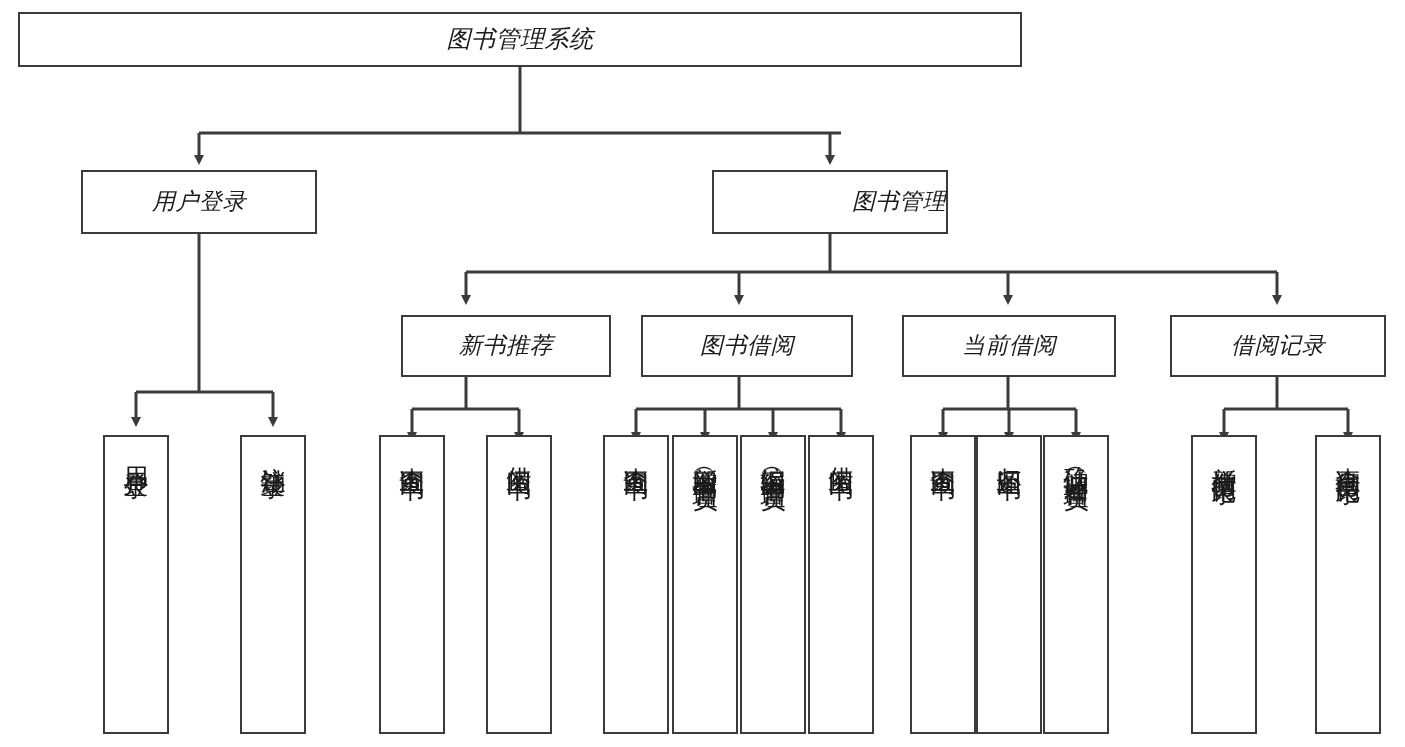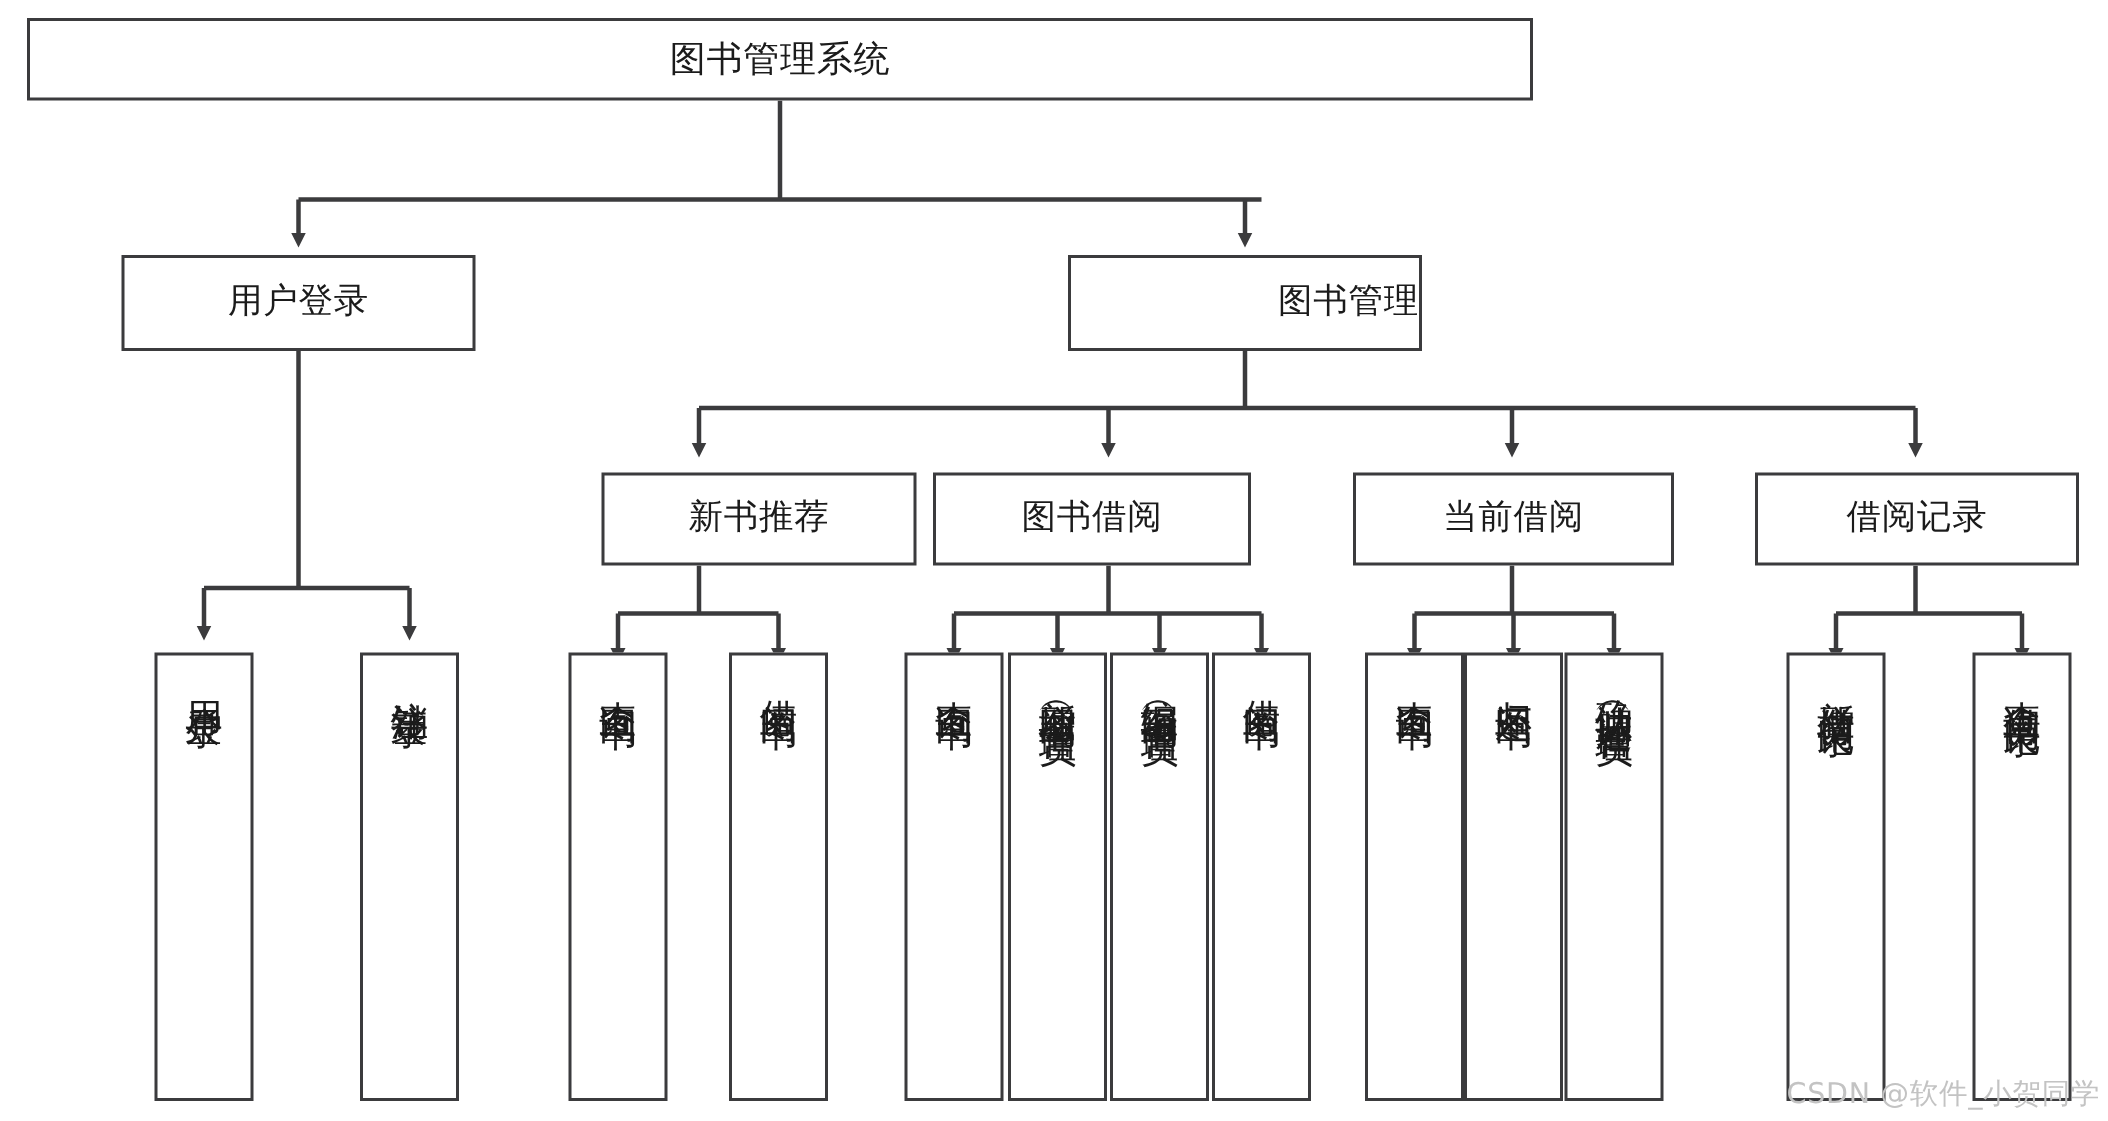--- a/index.html
+++ b/index.html
@@ -39,20 +39,21 @@
   .node .label {
     display: block;
     text-align: center;
     line-height: 1.18;
     letter-spacing: 0.5px;
   }
   
   .node.horiz .label {
     font-size: 23px;
     writing-mode: horizontal-tb;
+    font-style: italic;
   }
   .node.root .label {
     font-size: 24px;
   }
   
   .node.vert {
     align-items: flex-start;
     justify-content: center;
     padding-top: 10px;
   }
@@ -136,21 +137,21 @@
   </div>
 
   <div class="node horiz" style="left:712px; top:170px; width:236px; height:64px;justify-content:flex-end;">
     <span class="label">图书管理</span>
   </div>
 
   <div class="node horiz" style="left:361px; top:315px; width:210px; height:62px;margin-left:40px;">
     <span class="label">新书推荐</span>
   </div>
 
-  <div class="node horiz" style="left:622px; top:315px; width:212px; height:62px;">
+  <div class="node horiz" style="left:641px; top:315px; width:212px; height:62px;">
     <span class="label">图书借阅</span>
   </div>
 
   <div class="node horiz" style="left:902px; top:315px; width:214px; height:62px;align-items:center;">
     <span class="label">当前借阅</span>
   </div>
 
   <div class="node horiz" style="left:1170px; top:315px; width:216px; height:62px;">
     <span class="label">借阅记录</span>
   </div>
@@ -200,15 +201,14 @@
   </div>
 
   <div class="node vert" style="left:1191px; top:435px; width:66px; height:299px;">
     <span class="label">新增借阅记录</span>
   </div>
 
   <div class="node vert" style="left:1315px; top:435px; width:66px; height:299px;">
     <span class="label">查询借阅记录</span>
   </div>
 
-  <div class="watermark" style="left:1191px; top:716px;">CSDN @软件_小贺同学</div>
 
 </div>
 
 </body></html>

